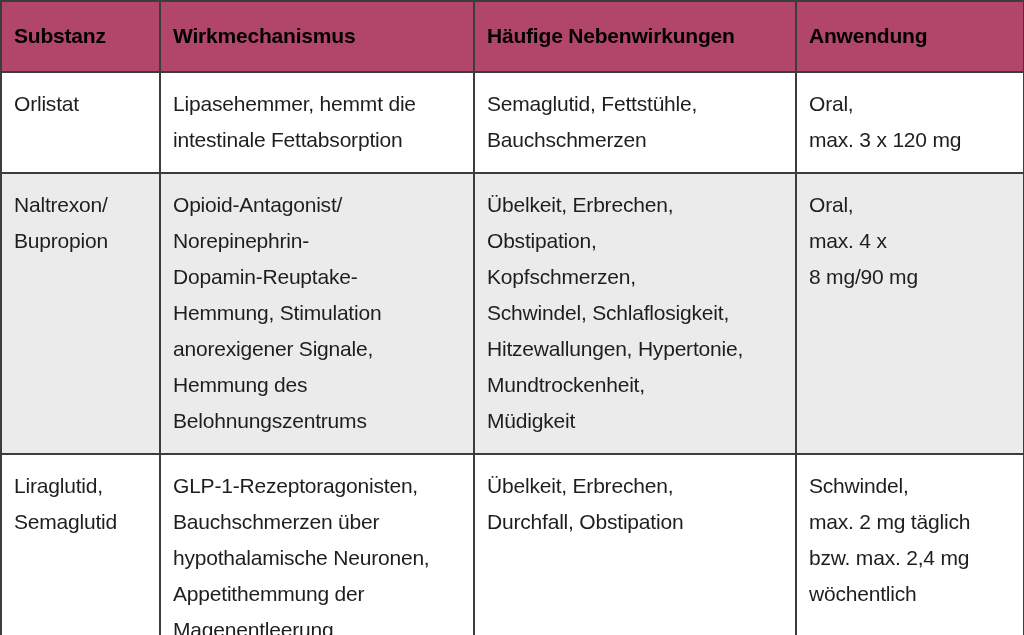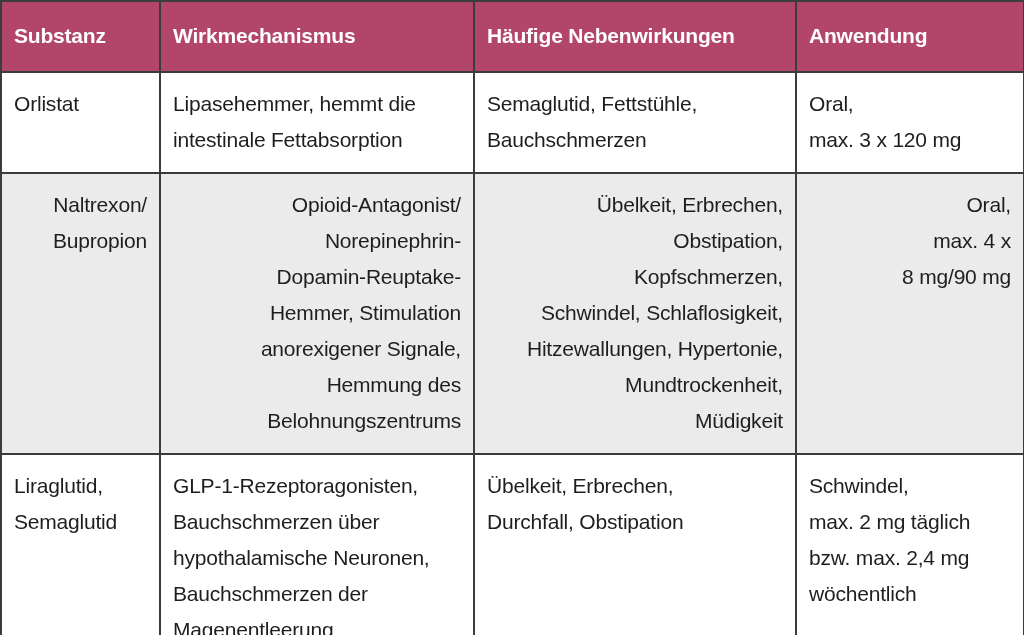--- a/index.html
+++ b/index.html
@@ -16,30 +16,30 @@
     .table th, .table td {
       border: 2px solid #3c3c3c;
       vertical-align: top;
       text-align: left;
       padding: 0 12px;
       line-height: 36px;
       letter-spacing: -0.2px;
     }
     .table th {
       background: #b2466a;
-      color: #ffffff;
+      color: #000000;
       font-weight: bold;
       height: 67px;
       vertical-align: middle;
       padding-top: 0;
       padding-bottom: 2px;
     }
     .table td { padding-top: 13px; padding-bottom: 14px; }
     .row-white td { background: #ffffff; }
-    .row-grey td { background: #ebebeb; text-align: right; }
+    .row-grey td { background: #ebebeb; }
     .line { display: block; white-space: nowrap; }
     col.c1 { width: 159px; }
     col.c2 { width: 314px; }
     col.c3 { width: 322px; }
     col.c4 { width: 228px; }
   </style>
 </head>
 <body>
 
 <table class="table">
@@ -79,21 +79,21 @@
 
     <tr class="row-grey" style="height:270px;">
       <td>
         <span class="line">Naltrexon/</span>
         <span class="line">Bupropion</span>
       </td>
       <td>
         <span class="line">Opioid-Antagonist/</span>
         <span class="line">Norepinephrin-</span>
         <span class="line">Dopamin-Reuptake-</span>
-        <span class="line">Hemmer, Stimulation</span>
+        <span class="line">Hemmung, Stimulation</span>
         <span class="line">anorexigener Signale,</span>
         <span class="line">Hemmung des</span>
         <span class="line">Belohnungszentrums</span>
       </td>
       <td>
         <span class="line">Übelkeit, Erbrechen,</span>
         <span class="line">Obstipation,</span>
         <span class="line">Kopfschmerzen,</span>
         <span class="line">Schwindel, Schlaflosigkeit,</span>
         <span class="line">Hitzewallungen, Hypertonie,</span>
@@ -109,21 +109,21 @@
 
     <tr class="row-white" style="height:196px;">
       <td>
         <span class="line">Liraglutid,</span>
         <span class="line">Semaglutid</span>
       </td>
       <td>
         <span class="line">GLP-1-Rezeptoragonisten,</span>
         <span class="line">Bauchschmerzen über</span>
         <span class="line">hypothalamische Neuronen,</span>
-        <span class="line">Bauchschmerzen der</span>
+        <span class="line">Appetithemmung der</span>
         <span class="line">Magenentleerung</span>
       </td>
       <td>
         <span class="line">Übelkeit, Erbrechen,</span>
         <span class="line">Durchfall, Obstipation</span>
       </td>
       <td>
         <span class="line">Schwindel,</span>
         <span class="line">max. 2 mg täglich</span>
         <span class="line">bzw. max. 2,4 mg</span>

